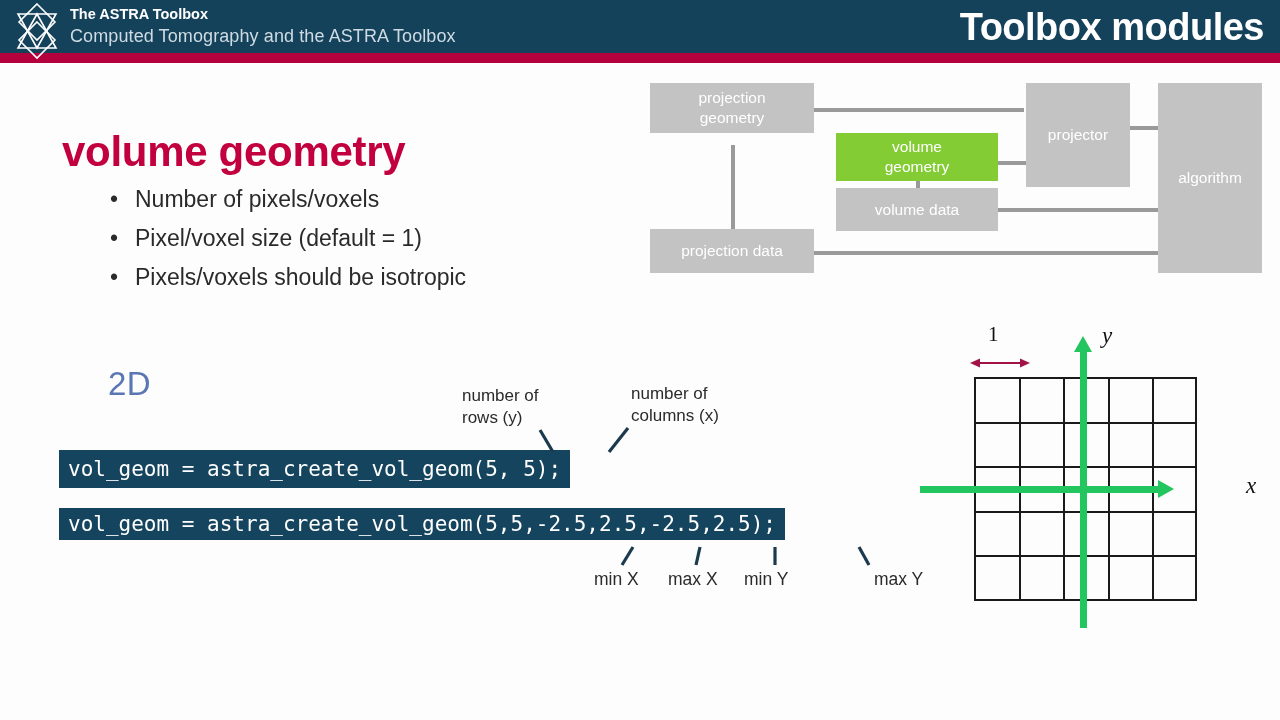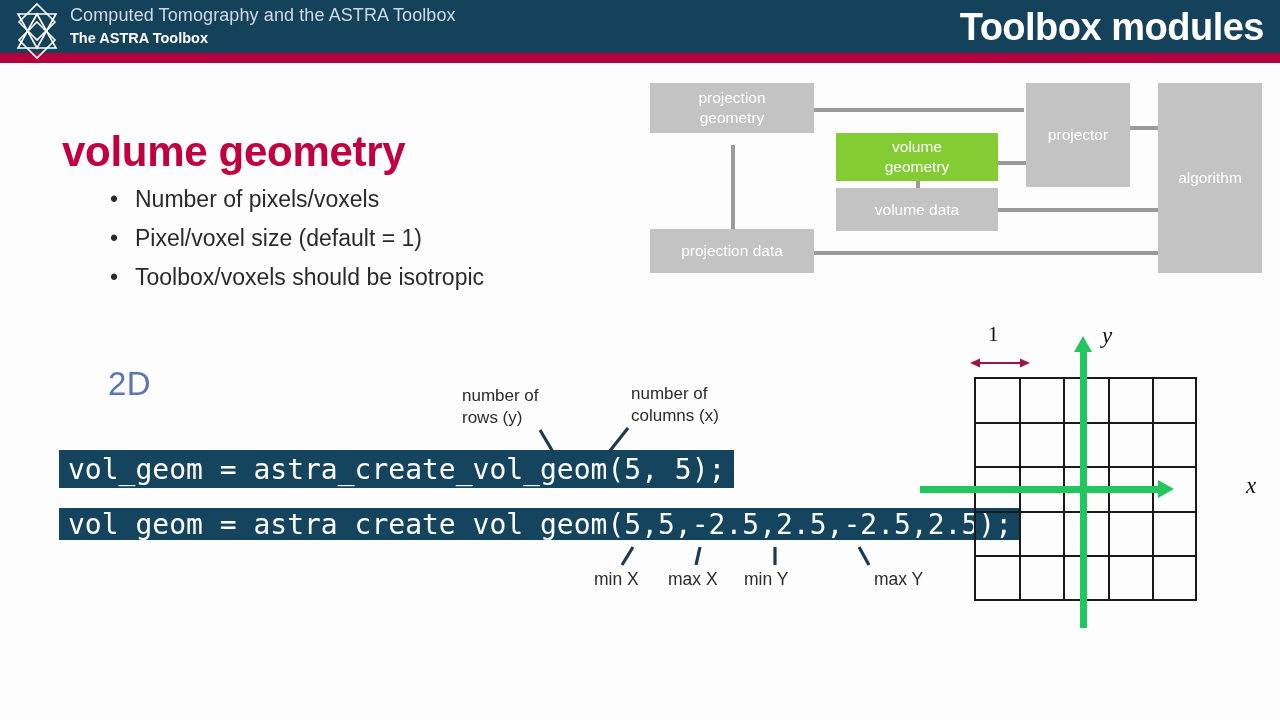--- a/index.html
+++ b/index.html
@@ -109,21 +109,21 @@
     letter-spacing: 0.3px;
     margin-left: 36px;
   }
 
   
   .code-block {
     position: absolute;
     background: #15455e;
     color: #ffffff;
     font-family: "DejaVu Sans Mono", monospace;
-    font-size: 28px;
+    font-size: 21px;
     letter-spacing: 0px;
     white-space: pre;
     display: flex;
     align-items: center;
   }
   #code-1 {
     left: 59px; top: 450px;
     height: 38px;
     padding: 0 9px;
   }
@@ -284,40 +284,40 @@
     <g fill="none" stroke="#ffffff" stroke-width="1.6">
       <polygon points="31,4 49,22 31,40 13,22"></polygon>
       <polygon points="31,22 49,40 31,58 13,40"></polygon>
       <polygon points="12,14 50,14 31,48"></polygon>
       <polygon points="12,48 50,48 31,14"></polygon>
     </g>
   </svg>
 </div>
 
 <div id="header-titles">
+  <div id="header-sub">The ASTRA Toolbox</div>
   <div id="header-course">Computed Tomography and the ASTRA Toolbox</div>
-  <div id="header-sub">The ASTRA Toolbox</div>
 </div>
 
 <div id="header-right-title">Toolbox modules</div>
 
 <div id="slide-heading">volume geometry</div>
 
 <ul id="bullet-list">
   <li>
     <span class="bdot">•</span>
     <span>Number of pixels/voxels</span>
   </li>
   <li>
     <span class="bdot">•</span>
     <span>Pixel/voxel size (default = 1)</span>
   </li>
   <li>
     <span class="bdot">•</span>
-    <span>Toolbox/voxels should be isotropic</span>
+    <span>Pixels/voxels should be isotropic</span>
   </li>
 </ul>
 
 <div id="label-2d">2D</div>
 
 <div class="code-block" id="code-1">vol_geom = astra_create_vol_geom(5, 5);</div>
 <div class="code-block" id="code-2">vol_geom = astra_create_vol_geom(5,5,-2.5,2.5,-2.5,2.5);</div>
 
 <div class="annot" id="annot-rows">number of
 rows (y)</div>

